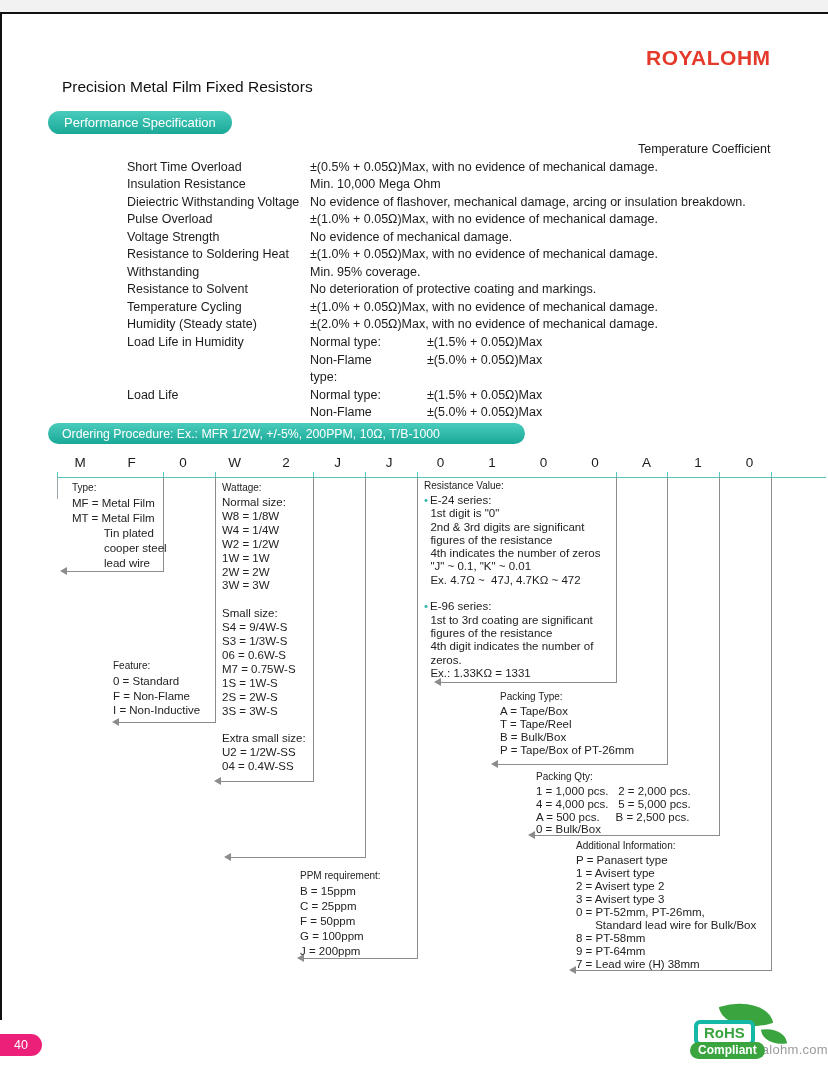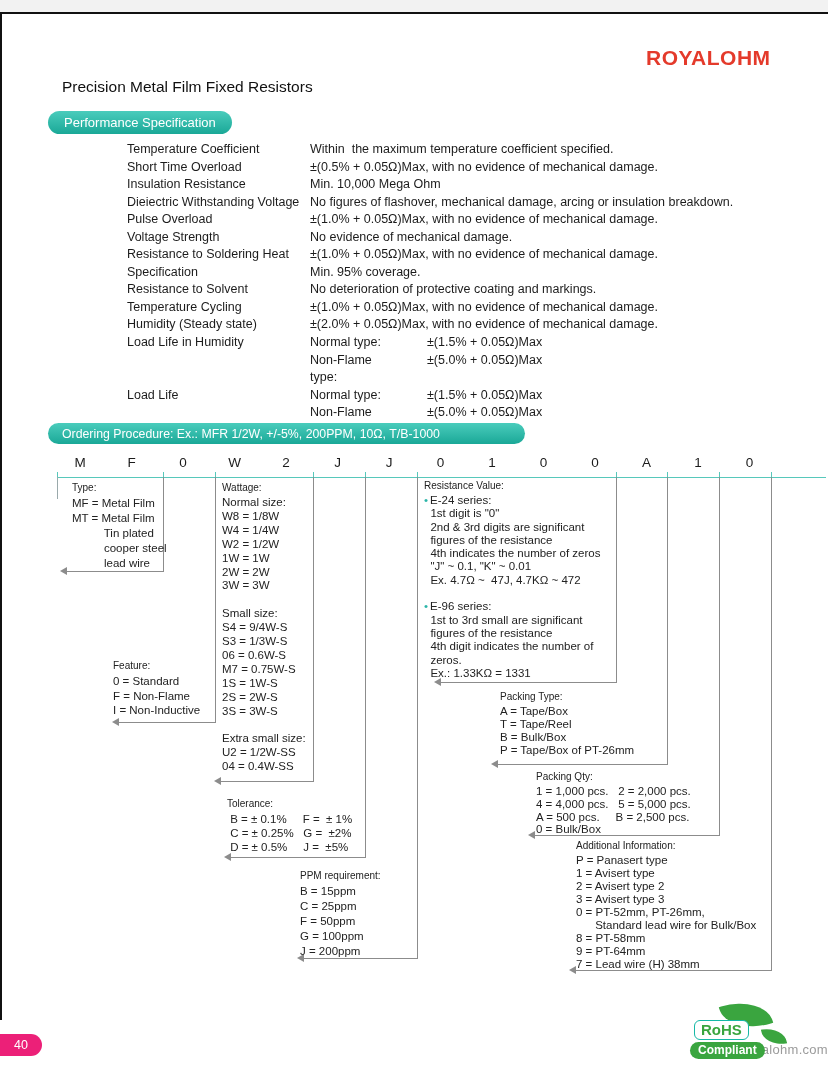--- a/index.html
+++ b/index.html
@@ -41,68 +41,67 @@
   .ob .ln{font-size:11.5px;white-space:pre;}
   .blt{color:#2ab5a8;margin-right:2px;}
   
   .pageno{left:0;top:1022px;width:42px;height:22px;background:#ec2078;color:#fff;
     border-radius:0 11px 11px 0;display:flex;align-items:center;justify-content:center;font-size:12.5px;}
   .site{left:0;top:1030px;width:828px;text-align:right;color:#9b9b9b;font-size:13px;letter-spacing:.3px;}
   .rohs{left:686px;top:986px;width:104px;height:72px;}
   .leaf{position:absolute;background:#3aa53f;border-radius:0 95% 0 95%;}
   .leaf-big{left:36px;top:2px;width:48px;height:30px;transform:rotate(-16deg);}
   .leaf-small{left:76px;top:30px;width:24px;height:17px;transform:rotate(-8deg);}
-  .rohs-box{position:absolute;left:8px;top:22px;background:#fff;border:1px solid #14b8a6;border-radius:6px;
+  .rohs-box{position:absolute;left:8px;top:22px;background:#fff;border:4px solid #14b8a6;border-radius:6px;
     color:#3aa53f;font-weight:bold;font-size:15px;padding:0 6px;line-height:18px;}
   .rohs-pill{position:absolute;left:4px;top:44px;background:#3aa53f;border-radius:9px;color:#fff;
     font-weight:bold;font-size:12px;padding:1px 8px;line-height:15px;}
 </style>
 </head>
 <body>
 
 <div id="page">
 
   <div class="abs frame-top"></div>
   <div class="abs frame-left"></div>
 
   <div class="abs brand">ROYALOHM</div>
   <div class="abs doc-title">Precision Metal Film Fixed Resistors</div>
   <div class="abs pill-teal pill-perf">Performance Specification</div>
 
   <div class="abs spec">
       <div class="spec-row">
         <div class="spec-label">Temperature Coefficient</div>
-        <div class="spec-value">Within  the maximum temperature coefficient specified.</div>
       </div>
       <div class="spec-row">
         <div class="spec-label">Short Time Overload</div>
         <div class="spec-value">±(0.5% + 0.05Ω)Max, with no evidence of mechanical damage.</div>
       </div>
       <div class="spec-row">
         <div class="spec-label">Insulation Resistance</div>
         <div class="spec-value">Min. 10,000 Mega Ohm</div>
       </div>
       <div class="spec-row">
         <div class="spec-label">Dieiectric Withstanding Voltage</div>
-        <div class="spec-value">No figures of flashover, mechanical damage, arcing or insulation breakdown.</div>
+        <div class="spec-value">No evidence of flashover, mechanical damage, arcing or insulation breakdown.</div>
       </div>
       <div class="spec-row">
         <div class="spec-label">Pulse Overload</div>
         <div class="spec-value">±(1.0% + 0.05Ω)Max, with no evidence of mechanical damage.</div>
       </div>
       <div class="spec-row">
         <div class="spec-label">Voltage Strength</div>
         <div class="spec-value">No evidence of mechanical damage.</div>
       </div>
       <div class="spec-row">
         <div class="spec-label">Resistance to Soldering Heat</div>
         <div class="spec-value">±(1.0% + 0.05Ω)Max, with no evidence of mechanical damage.</div>
       </div>
       <div class="spec-row">
-        <div class="spec-label">Specification</div>
+        <div class="spec-label">Withstanding</div>
         <div class="spec-value">Min. 95% coverage.</div>
       </div>
       <div class="spec-row">
         <div class="spec-label">Resistance to Solvent</div>
         <div class="spec-value">No deterioration of protective coating and markings.</div>
       </div>
       <div class="spec-row">
         <div class="spec-label">Temperature Cycling</div>
         <div class="spec-value">±(1.0% + 0.05Ω)Max, with no evidence of mechanical damage.</div>
       </div>
@@ -217,28 +216,20 @@
         <div class="ln">M7 = 0.75W-S</div>
         <div class="ln">1S = 1W-S</div>
         <div class="ln">2S = 2W-S</div>
         <div class="ln">3S = 3W-S</div>
         <div class="ln">&nbsp;</div>
         <div class="ln">Extra small size:</div>
         <div class="ln">U2 = 1/2W-SS</div>
         <div class="ln">04 = 0.4W-SS</div>
       </div>
   </div>
-  <div class="abs ob" style="left:227px;top:784px">
-    <div class="ob-title">Tolerance:</div>
-    <div style="line-height:14px">
-        <div class="ln"> B = ± 0.1%     F =  ± 1%</div>
-        <div class="ln"> C = ± 0.25%   G =  ±2%</div>
-        <div class="ln"> D = ± 0.5%     J =  ±5%</div>
-      </div>
-  </div>
   <div class="abs ob" style="left:300px;top:856px">
     <div class="ob-title">PPM requirement:</div>
     <div style="line-height:15px">
         <div class="ln">B = 15ppm</div>
         <div class="ln">C = 25ppm</div>
         <div class="ln">F = 50ppm</div>
         <div class="ln">G = 100ppm</div>
         <div class="ln">J = 200ppm</div>
       </div>
   </div>
@@ -247,21 +238,21 @@
     <div style="line-height:13.3px">
         <div class="ln"><span class="blt">•</span>E-24 series:</div>
         <div class="ln">  1st digit is "0"</div>
         <div class="ln">  2nd &amp; 3rd digits are significant</div>
         <div class="ln">  figures of the resistance</div>
         <div class="ln">  4th indicates the number of zeros</div>
         <div class="ln">  "J" ~ 0.1, "K" ~ 0.01</div>
         <div class="ln">  Ex. 4.7Ω ~  47J, 4.7KΩ ~ 472</div>
         <div class="ln">&nbsp;</div>
         <div class="ln"><span class="blt">•</span>E-96 series:</div>
-        <div class="ln">  1st to 3rd small are significant</div>
+        <div class="ln">  1st to 3rd coating are significant</div>
         <div class="ln">  figures of the resistance</div>
         <div class="ln">  4th digit indicates the number of</div>
         <div class="ln">  zeros.</div>
         <div class="ln">  Ex.: 1.33KΩ = 1331</div>
       </div>
   </div>
   <div class="abs ob" style="left:500px;top:677px">
     <div class="ob-title">Packing Type:</div>
     <div style="line-height:13px">
         <div class="ln">A = Tape/Box</div>

